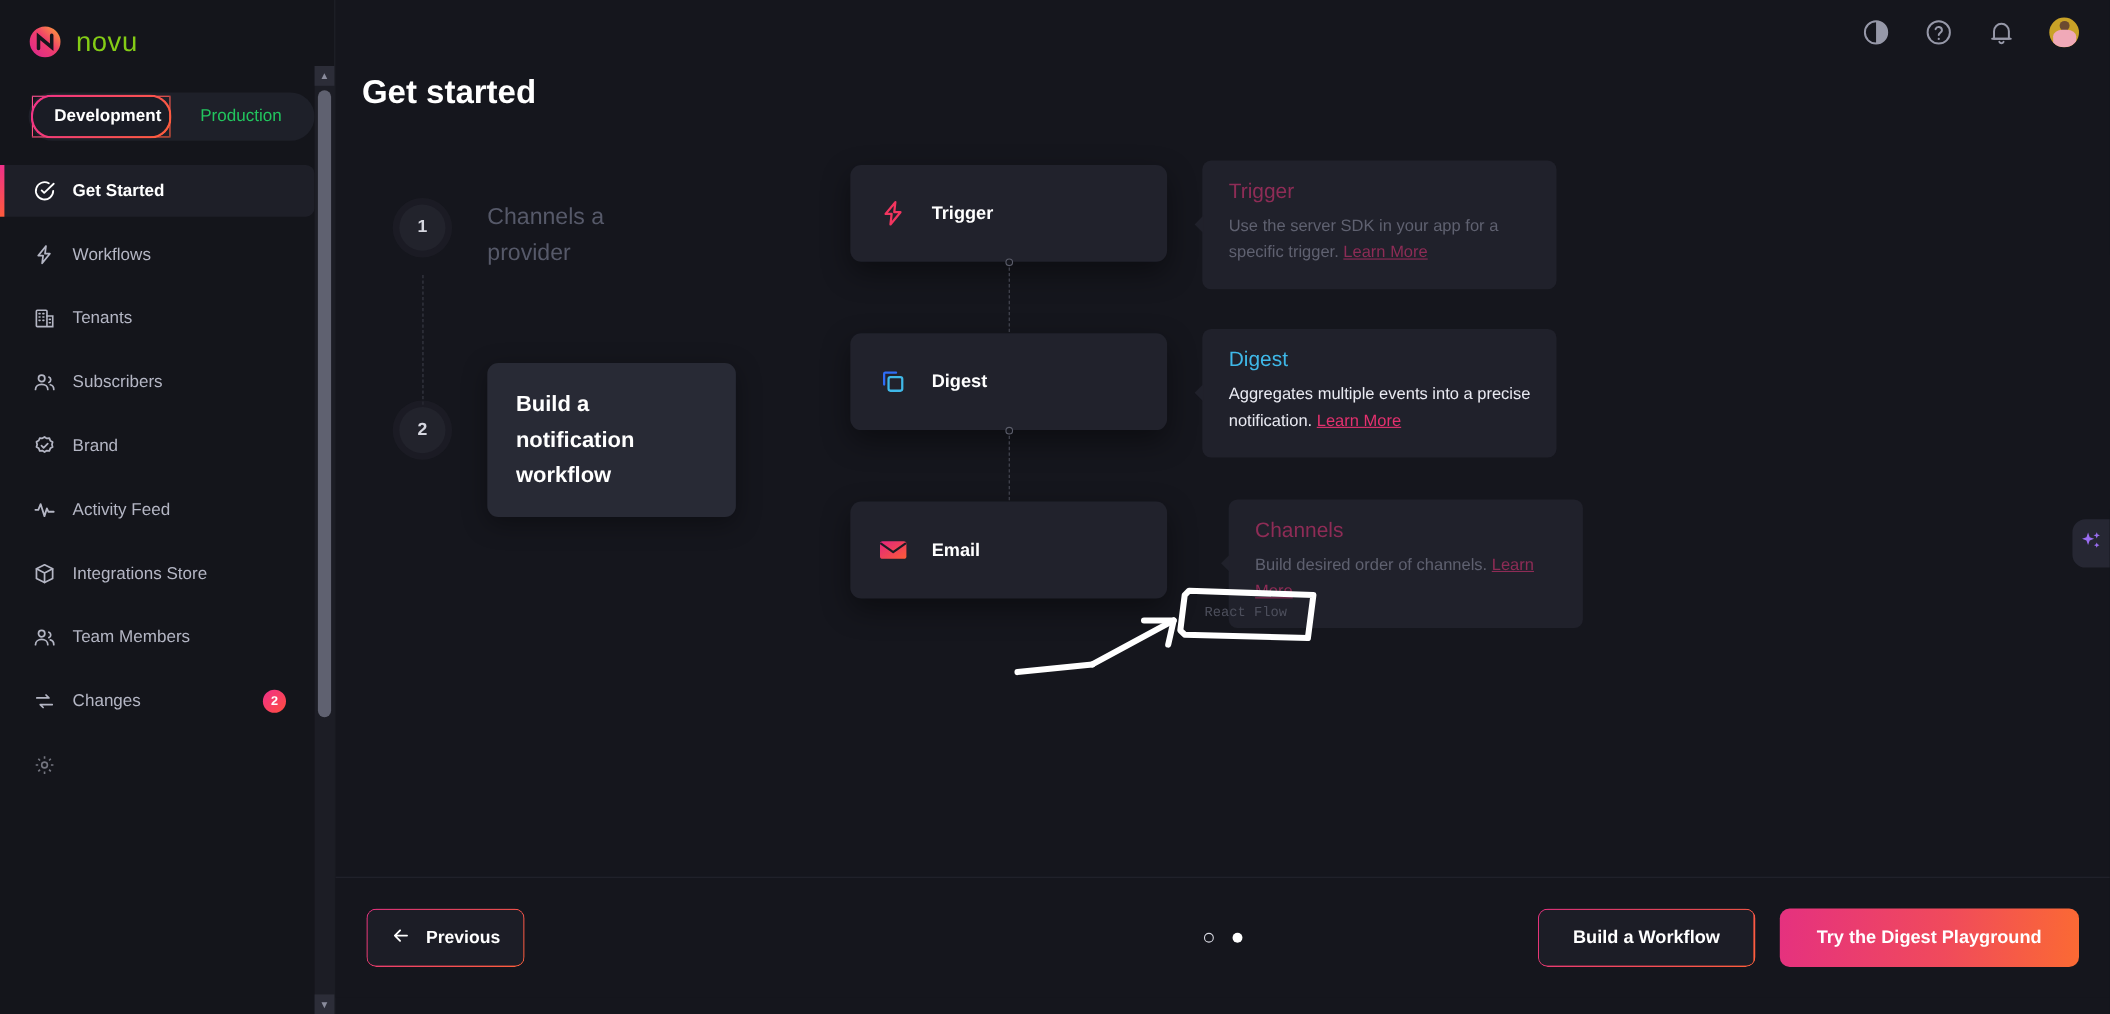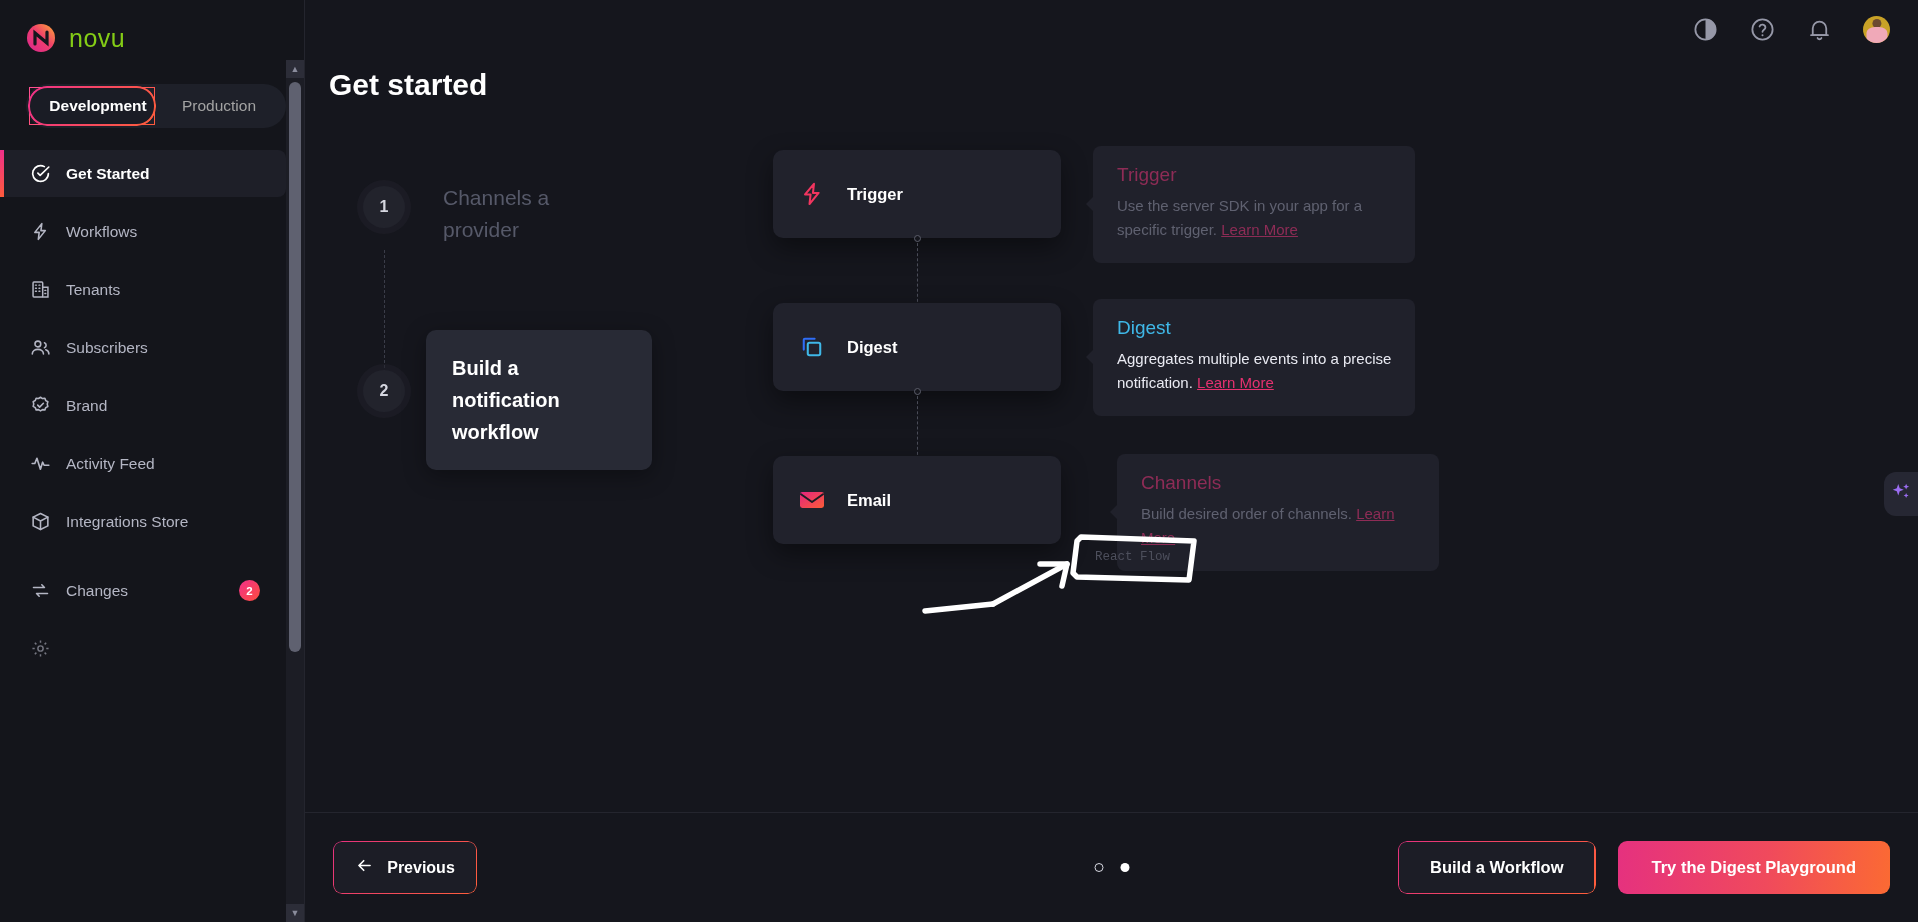--- a/index.html
+++ b/index.html
@@ -34,21 +34,21 @@
     border-radius:19px; position:relative;
     background:#1a1c25;
     padding-left:12px;
   }
   .env-pill::before{
     content:""; position:absolute; inset:-1.6px; border-radius:19px;
     padding:1.6px; background:linear-gradient(120deg,#f0308a,#ff5f3a);
     -webkit-mask:linear-gradient(#000 0 0) content-box,linear-gradient(#000 0 0);
     -webkit-mask-composite:xor; mask-composite:exclude; pointer-events:none;
   }
-  .env-alt { flex:1; text-align:center; font-size:15.5px; color:#a3a3a3; }
+  .env-alt { flex:1; text-align:center; font-size:15.5px; color:#22c55e; }
 
   .nav { margin-top:22px; }
   .nav-item {
     height:47px; display:flex; align-items:center; gap:15px;
     padding-left:30px; margin:0 18px 0 0; border-radius:0 8px 8px 0;
     position:relative; color:#b4b6c4; font-size:15.5px;
   }
   .nav-item.active { background:#1e1f28; color:#ffffff; font-weight:700; }
   .nav-item.active::before{
     content:""; position:absolute; left:0; top:0; bottom:0; width:4px;
@@ -163,21 +163,21 @@
 
   
   .sparkle-tab {
     position:absolute; right:0; top:348px; width:34px; height:44px;
     background:#262733; border-radius:12px 0 0 12px;
     display:flex; align-items:center; justify-content:center;
   }
 
   
   .footer {
-    position:absolute; left:0; right:0; bottom:0; height:110px;
+    position:absolute; left:0; right:0; bottom:15px; height:110px;
     border-top:1px solid #24252e; background:#15161d;
     display:flex; align-items:center; padding:0 28px;
   }
   .btn-prev {
     width:144px; height:53px; border-radius:9px; background:#1c1d26;
     display:flex; align-items:center; justify-content:center; gap:13px;
     color:#fff; font-size:16px; font-weight:700; position:relative;
   }
   .btn-prev::before{
     content:""; position:absolute; inset:0; border-radius:9px; padding:1.4px;
@@ -308,20 +308,30 @@
         <span class="nav-icon">
           <svg width="21" height="21" viewBox="0 0 24 24" fill="none" stroke="#b4b6c4" stroke-width="1.8" stroke-linejoin="round" stroke-linecap="round">
             <path d="M12 2.8 20.4 7v10L12 21.2 3.6 17V7z"></path>
             <path d="M3.6 7 12 11.4 20.4 7M12 11.4v9.8"></path>
           </svg>
         </span>
         <span>Integrations Store</span>
       </div>
       <div class="nav-spacer"></div>
 
+      <div class="nav-item">
+        <span class="nav-icon">
+          <svg width="21" height="21" viewBox="0 0 24 24" fill="none" stroke="#b4b6c4" stroke-width="1.8" stroke-linecap="round" stroke-linejoin="round">
+            <circle cx="9" cy="8" r="3.3"></circle>
+              <path d="M2.6 19.5c0-3.4 2.9-5.4 6.4-5.4s6.4 2 6.4 5.4"></path>
+            <path d="M16.5 6.6a3 3 0 0 1 0 5.6M18 14.6c2.2.6 3.6 2.3 3.6 4.9"></path>
+          </svg>
+        </span>
+        <span>Team Members</span>
+      </div>
       <div class="nav-spacer"></div>
 
       <div class="nav-item">
         <span class="nav-icon">
           <svg width="21" height="21" viewBox="0 0 24 24" fill="none" stroke="#b4b6c4" stroke-width="1.8" stroke-linecap="round" stroke-linejoin="round">
             <path d="M4 8.5h12.5l-3-3M20 15.5H7.5l3 3"></path>
           </svg>
         </span>
         <span>Changes</span>
         <span class="nav-badge">2</span>
@@ -380,21 +390,21 @@
     <div class="canvas">
 
       <div class="step" style="left:58px; top:62px;">
         <div class="step-dot">1</div>
         <div class="step-label-dim" style="margin-left:38px;margin-top:-4px;">Channels a provider</div>
       </div>
       <div class="step-line" style="left:79px; top:126px; height:128px;"></div>
 
       <div class="step" style="left:58px; top:246px;">
         <div class="step-dot">2</div>
-        <div class="step-card" style="margin-left:21px;margin-top:-40px;">Build a notification workflow</div>
+        <div class="step-card" style="margin-left:38px;margin-top:-40px;">Build a notification workflow</div>
       </div>
 
       <div class="node" style="left:468px; top:26px;">
         <span class="node-icon">
           <svg width="26" height="26" viewBox="0 0 24 24" fill="none" stroke="#f1355f" stroke-width="1.9" stroke-linejoin="round" stroke-linecap="round">
             <path d="M13.8 2.6 5.6 12.4h5.1l-1 8.9 8.4-10.3h-5.2z"></path>
           </svg>
         </span>
         <span class="node-label">Trigger</span>
       </div>

